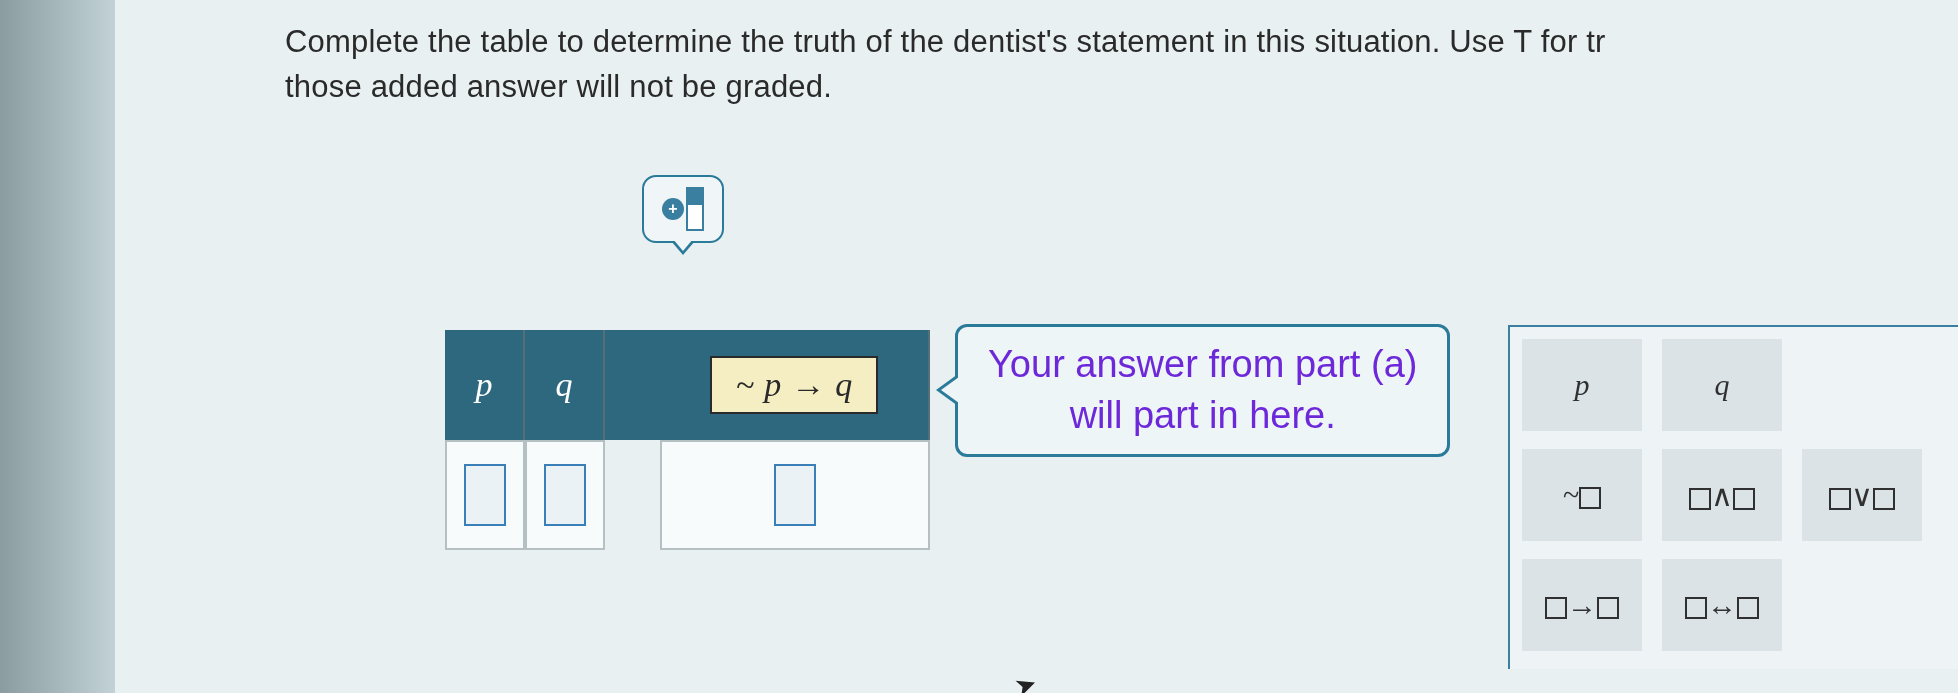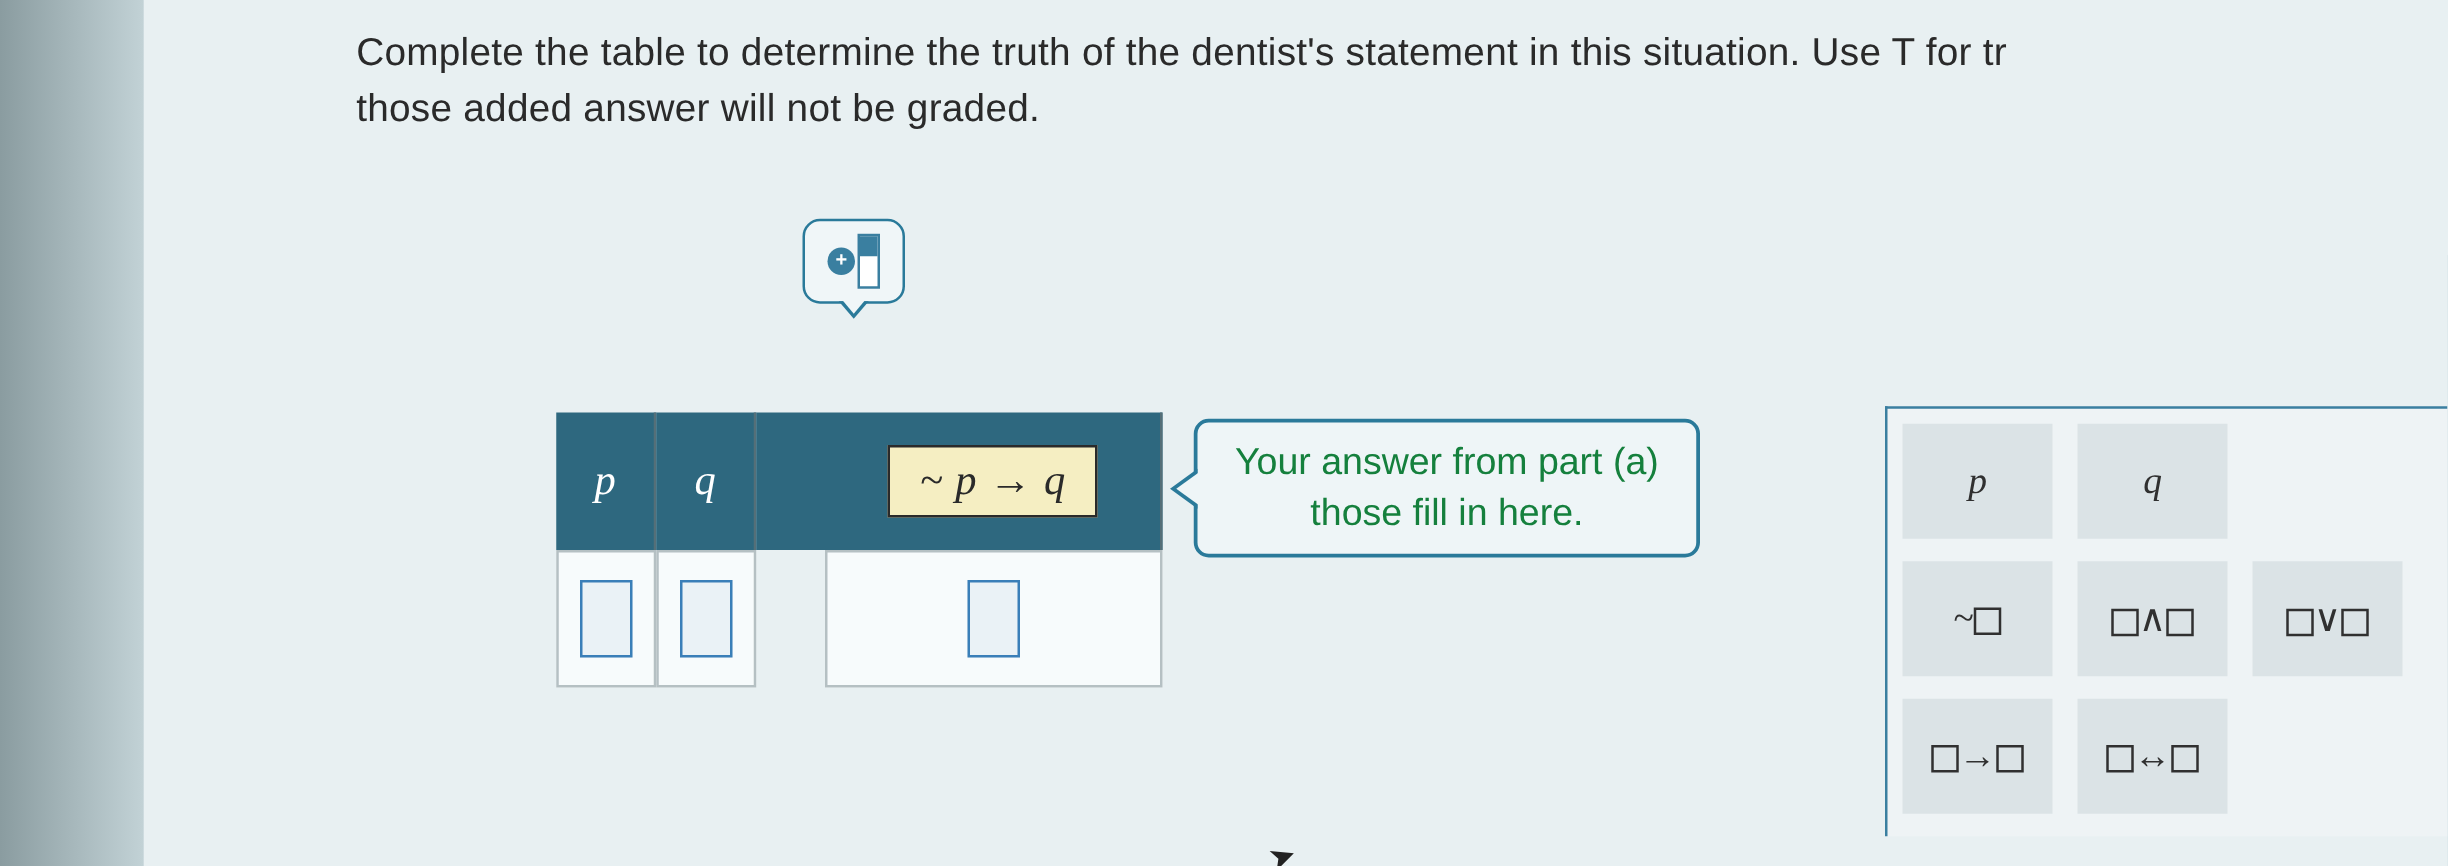--- a/index.html
+++ b/index.html
@@ -150,27 +150,27 @@
     .tt-cell.gap { width: 55px; height: 110px; border: none; background: transparent; }
     .ans-slot {
       width: 42px; height: 62px;
       border: 2px solid #3a7fb8;
       background: #eaf2f6;
     }
     
     .answer-bubble {
       position: absolute;
       left: 840px;
-      top: 335px;
+      top: 324px;
       border: 3px solid #2a7a9a;
       border-radius: 12px;
       background: #eef5f7;
       padding: 12px 30px;
-      font-size: 30px;
-      color: #15803d;
+      font-size: 38px;
+      color: #6d28d9;
       text-align: center;
       line-height: 1.35;
     }
     .answer-bubble::before {
       content: "";
       position: absolute;
       left: -22px;
       top: 50%;
       transform: translateY(-50%);
       width: 0; height: 0;
@@ -281,21 +281,21 @@
         </span>
       </div>
       <div class="tt-cell wide">
         <span class="ans-slot"></span>
       </div>
     </div>
   </div>
 
   <div class="answer-bubble">
     <span>Your answer from part (a)</span><br>
-    <span>those fill in here.</span>
+    <span>will part in here.</span>
   </div>
 
   <div class="palette">
     <div class="pal-row">
       <div class="pal-btn">
           <span>p</span>
         </div>
       <div class="pal-btn">
           <span>q</span>
         </div>

